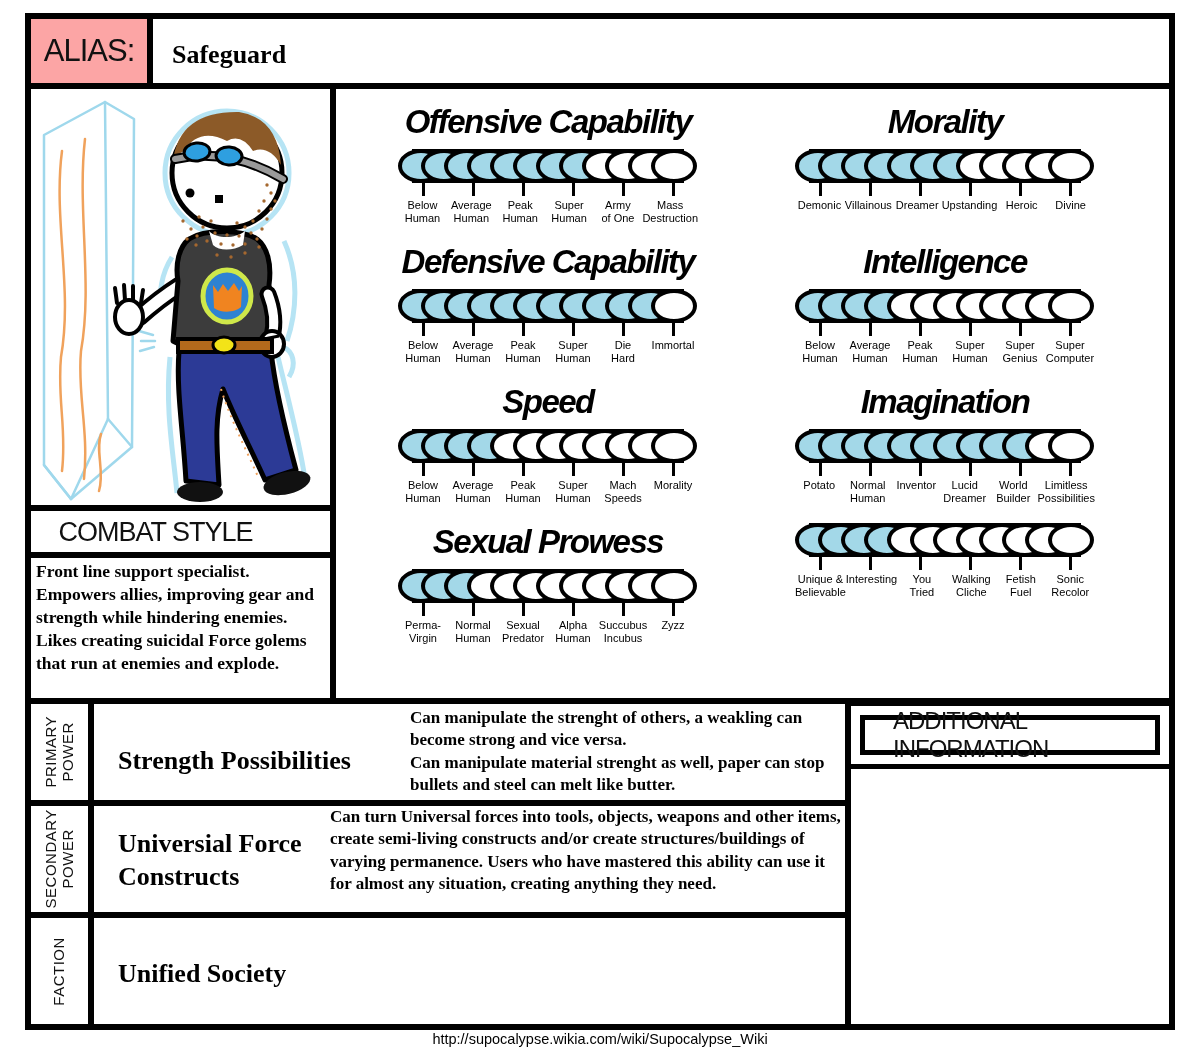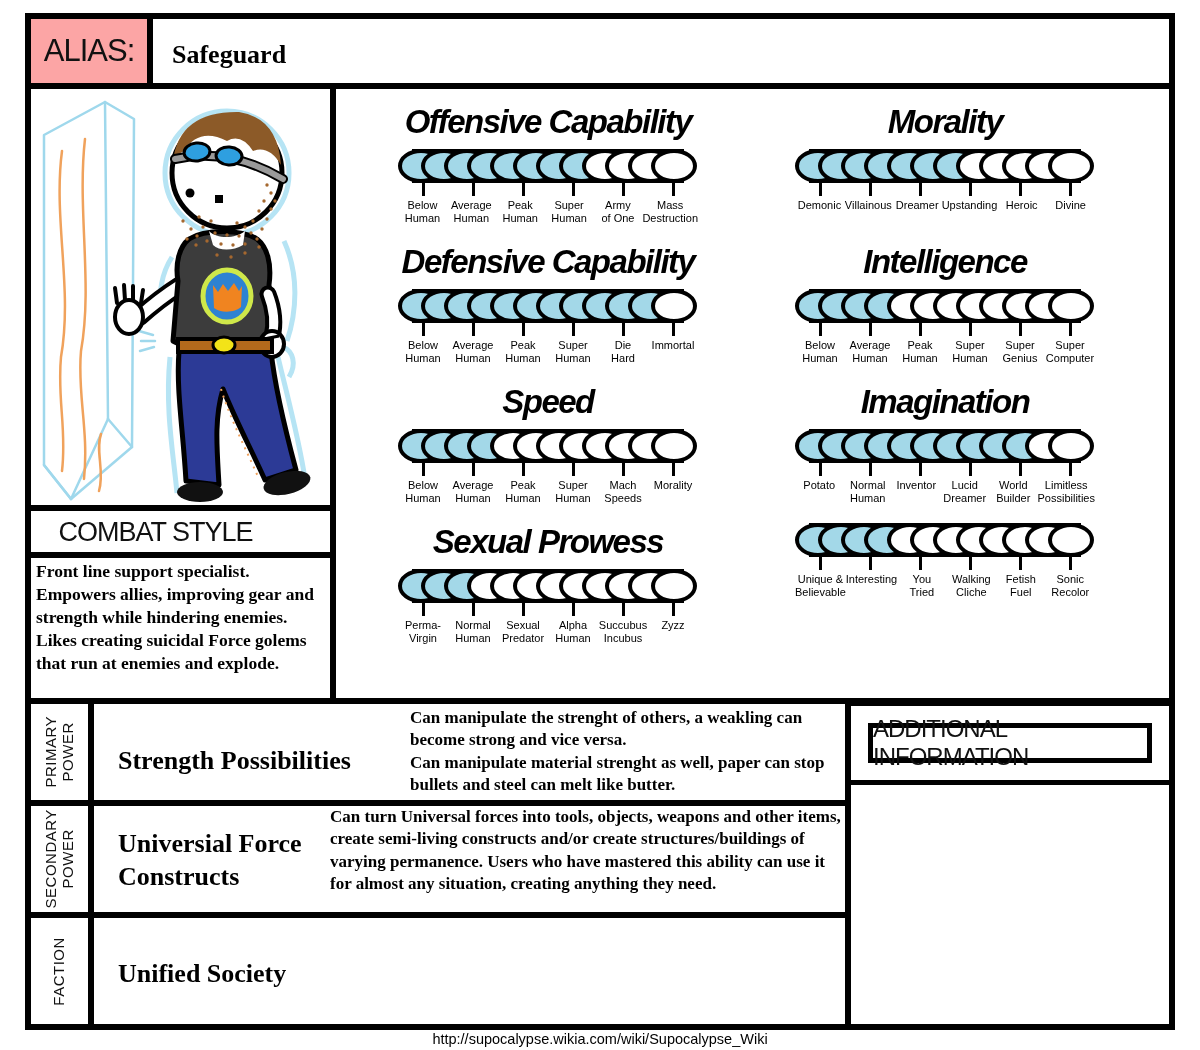--- a/index.html
+++ b/index.html
@@ -33,21 +33,21 @@
   .stat-label { flex:1; text-align:center; font-size:11px; line-height:1.18; color:#000; white-space:nowrap; }
 
   
   .side-cell { position:absolute; left:31px; width:57px; display:flex; align-items:center; justify-content:center; }
   .side-cell div { transform:rotate(-90deg); white-space:pre-line; text-align:center; font-size:15px; line-height:1.12; letter-spacing:0.5px; color:#111; }
   .power-name { position:absolute; font-family:"Liberation Serif", serif; font-weight:bold; font-size:26px; line-height:1.25; color:#000; }
   .power-desc { position:absolute; font-family:"Liberation Serif", serif; font-weight:bold; font-size:17px; line-height:1.32; color:#000; white-space:pre-line; }
 
   
   .addinfo-panel { position:absolute; left:845px; top:700px; width:330px; height:330px; border:6px solid #000; background:#fff; }
-  .addinfo-header { margin:17px; border:5px solid #000; height:40px; display:flex; align-items:center; justify-content:center; font-size:24px; letter-spacing:-1px; color:#111; }
+  .addinfo-header { margin:9px; border:5px solid #000; height:40px; display:flex; align-items:center; justify-content:center; font-size:24px; letter-spacing:-1px; color:#111;padding-left:28px; }
   .addinfo-sep { height:5px; background:#000; }
   .addinfo-body { padding:7px 10px; font-family:"Liberation Serif", serif; font-weight:bold; font-size:17.5px; line-height:1.28; color:#000; }
   .addinfo-body p { margin-bottom:26px; }
 
   .footer-url { position:absolute; left:0; top:1031px; width:1200px; text-align:center; font-size:14.5px; color:#000; }
 </style>
 </head>
 <body>
 
 <div class="outer-frame"></div>

